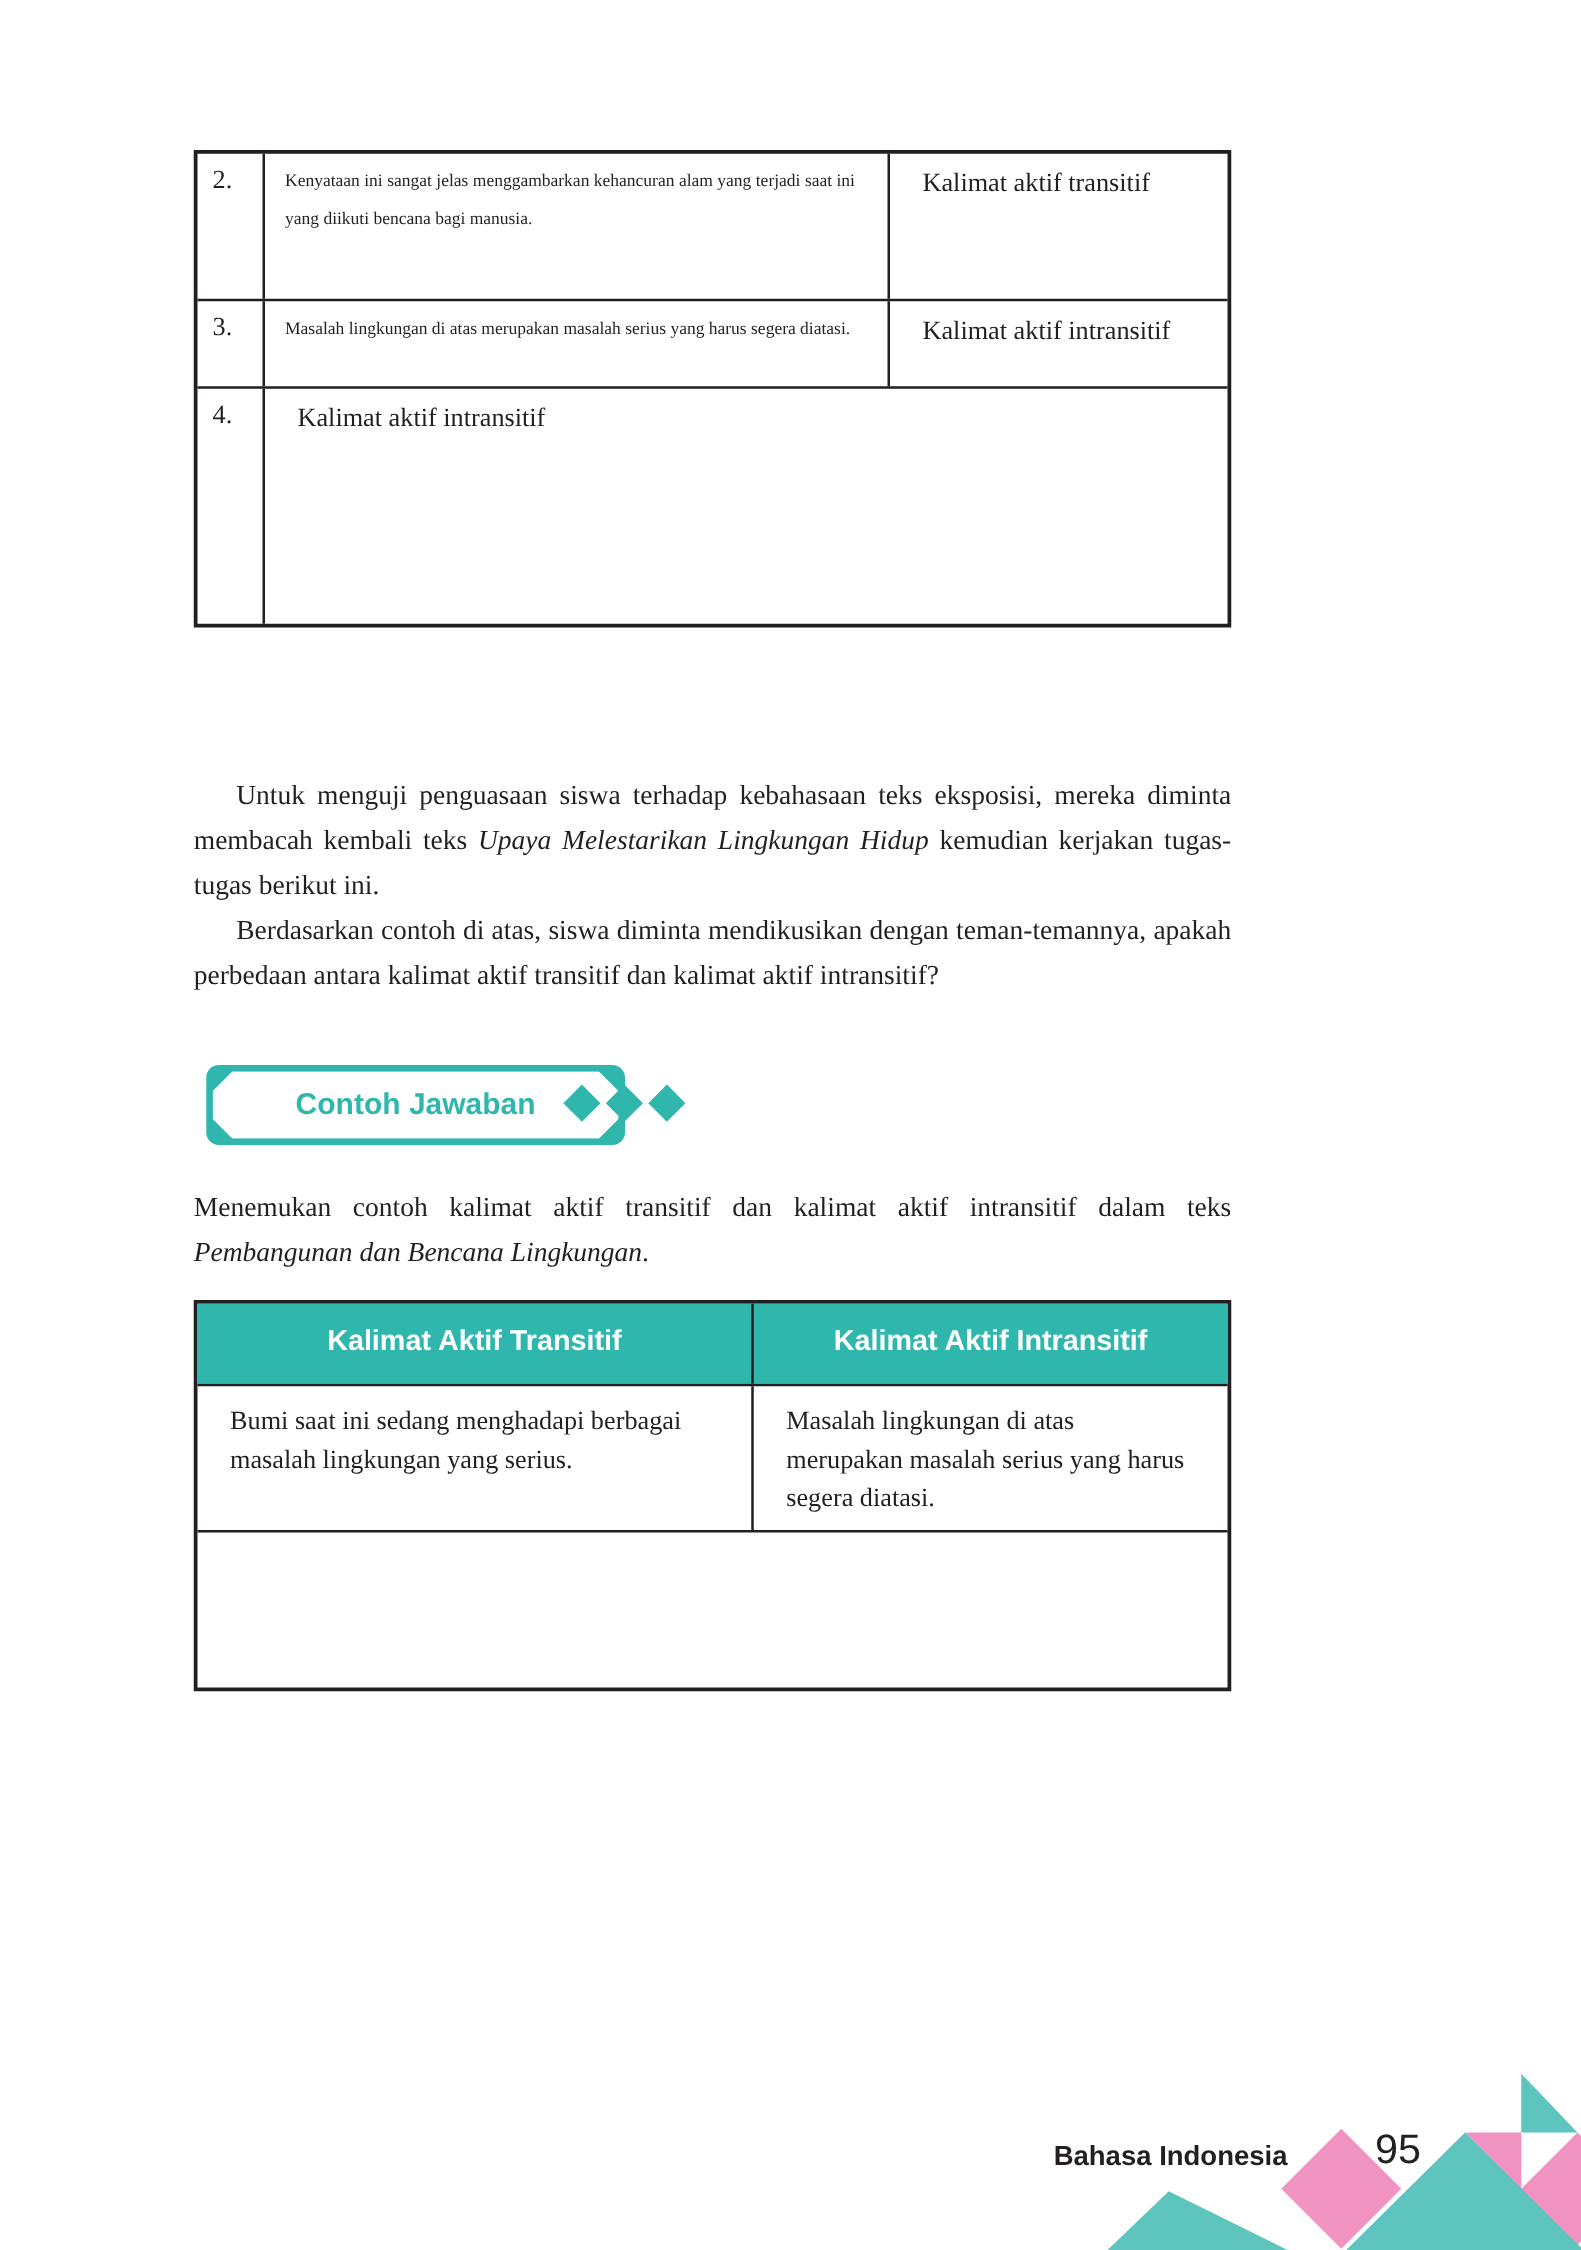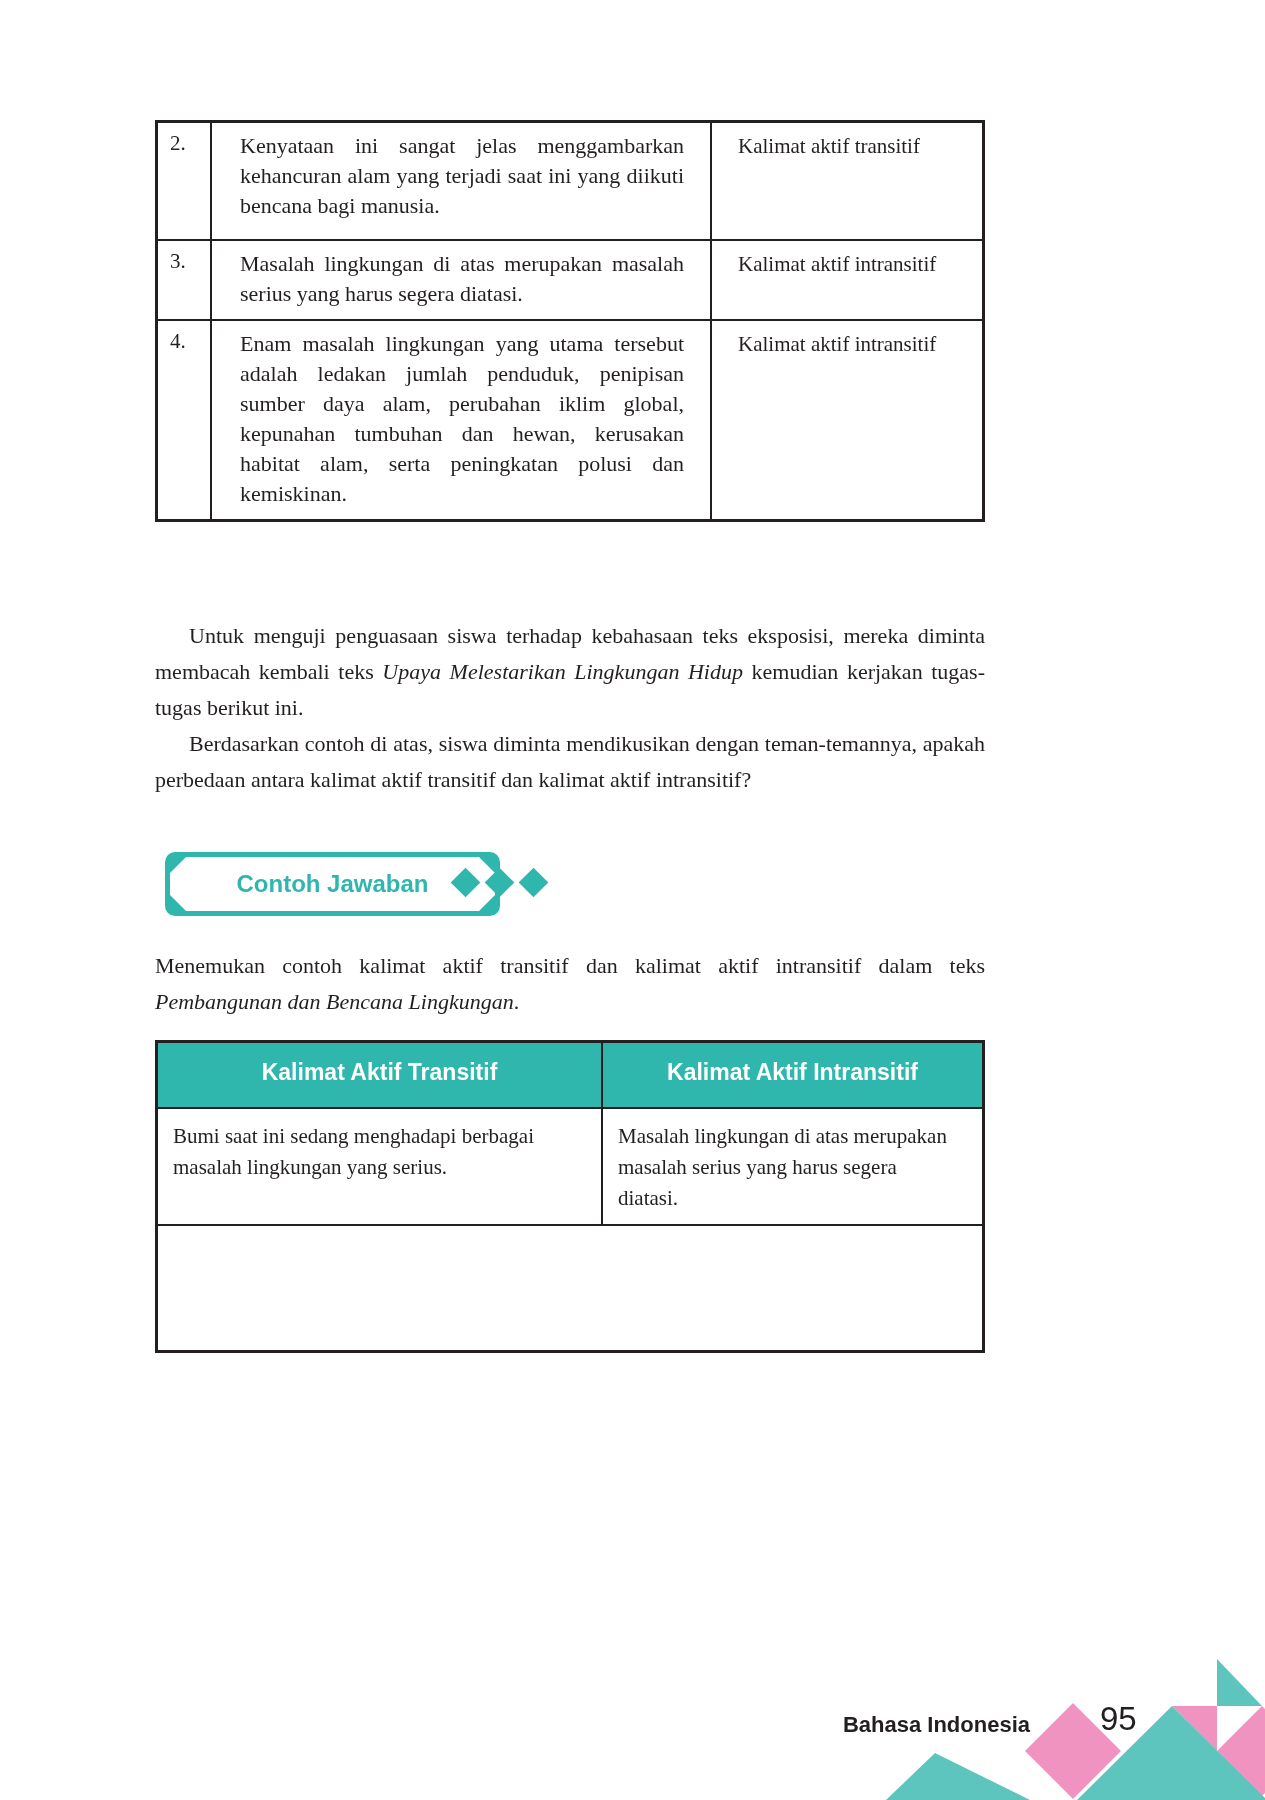--- a/index.html
+++ b/index.html
@@ -16,22 +16,22 @@
     font-family:"Liberation Serif",serif;color:var(--text);
   }
   .abs{position:absolute}
   .content{position:absolute;left:155px;width:830px}
 
   
   #table1{top:120px;border:3px solid var(--line)}
   .t1-row{display:grid;grid-template-columns:54px 500px 1fr}
   .t1-row + .t1-row{border-top:2px solid var(--line)}
   .t1-no{border-right:2px solid var(--line);padding:8px 0 0 12px;font-size:21px}
-  .t1-sent{border-right:2px solid var(--line);padding:8px 26px 10px 28px;
-    font-size:22px;line-height:30px;text-align:justify}
+  .t1-sent{border-right:2px solid var(--line);padding:8px 26px 10px 16px;
+    font-size:14px;line-height:30px;text-align:justify}
   .t1-type{padding:8px 10px 10px 26px;font-size:21px;line-height:30px}
   .t1-row.r0{min-height:116px}
   .t1-row.r1{min-height:70px}
   .t1-row.r2{min-height:190px}
 
   
   .para{font-size:22px;line-height:36px;text-align:justify}
   .indent{text-indent:34px}
   #paras{top:618px}
   #para3{top:948px}
@@ -50,21 +50,21 @@
   .diamond{width:21px;height:21px;background:var(--teal);transform:rotate(45deg)}
 
   
   #table2{top:1040px;border:3px solid var(--line)}
   .t2-head{display:grid;grid-template-columns:443px 1fr;background:var(--teal)}
   .t2-hcell{height:64px;display:flex;align-items:center;justify-content:center;
     padding-bottom:6px;font-family:"Liberation Sans",sans-serif;font-weight:bold;
     font-size:23px;color:#ffffff}
   .t2-hcell + .t2-hcell{border-left:2px solid var(--line)}
   .t2-row{display:grid;grid-template-columns:443px 1fr;border-top:2px solid var(--line)}
-  .t2-cell{padding:12px 26px 10px 15px;font-size:21px;line-height:31px}
+  .t2-cell{padding:12px 26px 10px 26px;font-size:21px;line-height:31px}
   .t2-cell + .t2-cell{border-left:2px solid var(--line)}
   .t2-row.r0{min-height:114px}
   .t2-row.r1{min-height:205px}
   .t2-row.r2{min-height:126px}
 
   
   #footer-deco{right:0;bottom:0;width:385px;height:150px;display:block}
   #footer-book{right:235px;top:1712px;font-family:"Liberation Sans",sans-serif;
     font-weight:bold;font-size:22px;color:var(--text)}
   #footer-page{left:1100px;top:1700px;font-family:"Liberation Sans",sans-serif;
@@ -79,21 +79,20 @@
     <div class="t1-sent">Kenyataan ini sangat jelas menggambarkan kehancuran alam yang terjadi saat ini yang diikuti bencana bagi manusia.</div>
     <div class="t1-type">Kalimat aktif transitif</div>
   </div>
   <div class="t1-row r1">
     <div class="t1-no">3.</div>
     <div class="t1-sent">Masalah lingkungan di atas merupakan masalah serius yang harus segera diatasi.</div>
     <div class="t1-type">Kalimat aktif intransitif</div>
   </div>
   <div class="t1-row r2">
     <div class="t1-no">4.</div>
-    <div class="t1-sent">Enam masalah lingkungan yang utama tersebut adalah ledakan jumlah penduduk, penipisan sumber daya alam, perubahan iklim global, kepunahan tumbuhan dan hewan, kerusakan habitat alam, serta peningkatan polusi dan kemiskinan.</div>
     <div class="t1-type">Kalimat aktif intransitif</div>
   </div>
 </div>
 
 <div class="content abs" id="paras">
   <p class="para indent"><span>Untuk menguji penguasaan siswa terhadap kebahasaan teks eksposisi, mereka diminta membacah kembali teks </span><span class="it">Upaya Melestarikan Lingkungan Hidup</span><span> kemudian kerjakan tugas-tugas berikut ini.</span></p>
   <p class="para indent">Berdasarkan contoh di atas, siswa diminta mendikusikan dengan teman-temannya, apakah perbedaan antara kalimat aktif transitif dan kalimat aktif intransitif?</p>
 </div>
 
 <div class="abs" id="badge">

